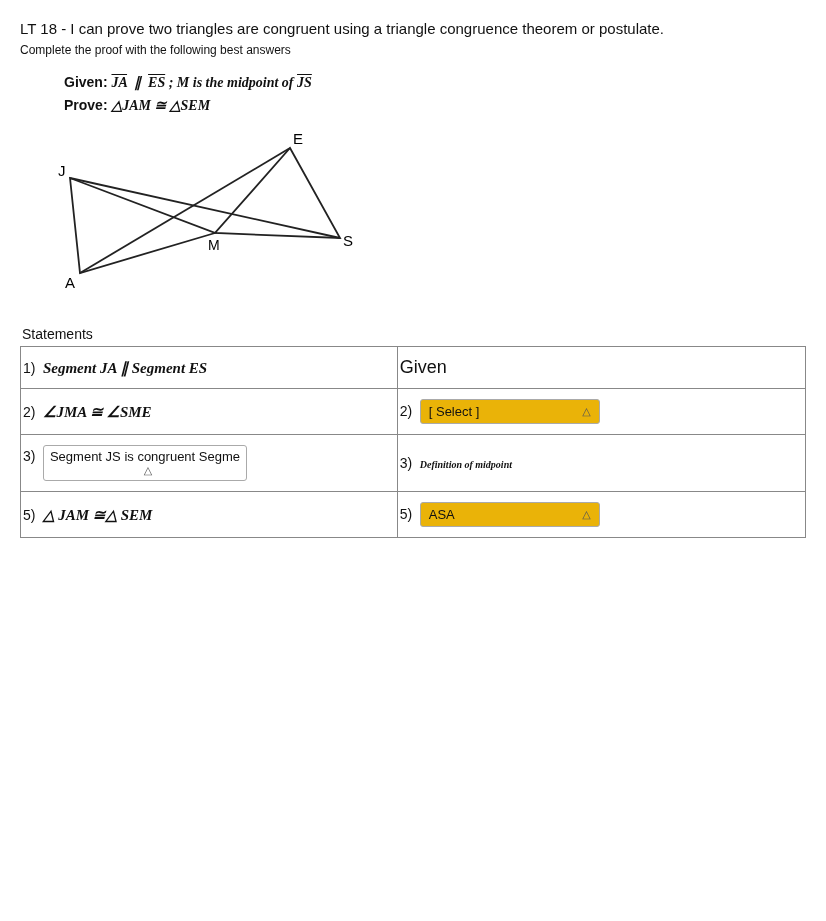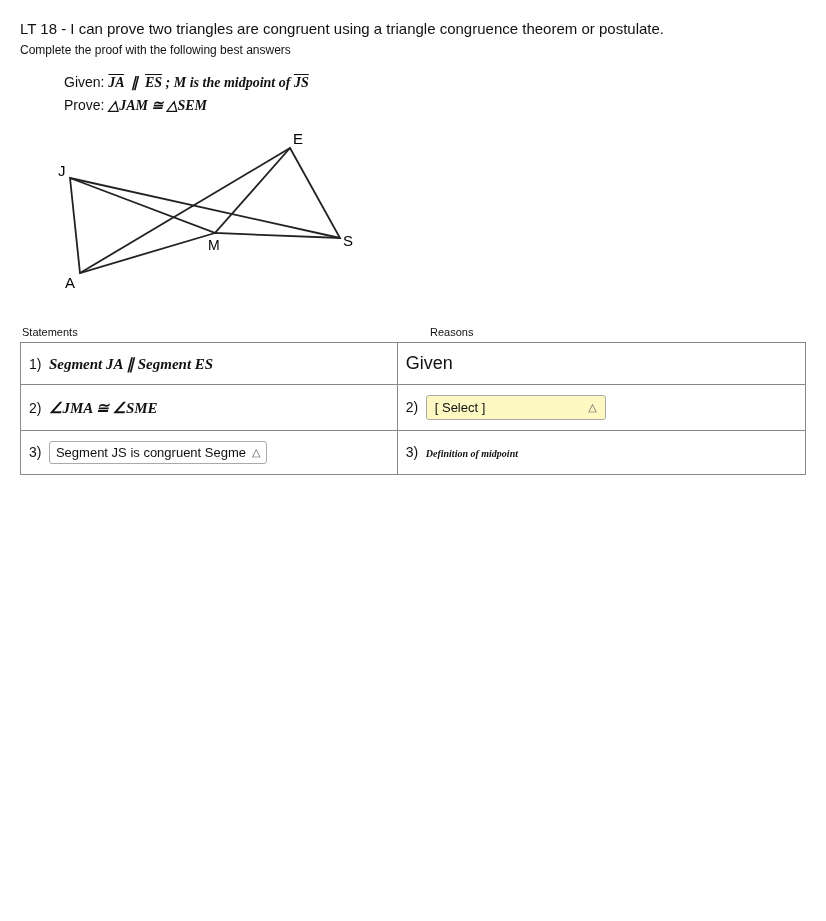--- a/index.html
+++ b/index.html
@@ -22,21 +22,21 @@
       margin-bottom: 14px;
       font-family: Arial, sans-serif;
     }
     .given-prove {
       margin-left: 44px;
       margin-bottom: 10px;
       font-size: 14px;
       line-height: 1.7;
     }
     .given-prove .label {
-      font-weight: normal;
+      font-weight: bold;
       font-family: Arial, sans-serif;
     }
     .given-prove .math {
       font-style: italic;
       font-weight: bold;
     }
     .overline {
       text-decoration: overline;
     }
     .diagram-area {
@@ -45,33 +45,33 @@
       margin: 10px auto 18px 30px;
       position: relative;
     }
     svg.diagram {
       width: 340px;
       height: 180px;
     }
     .columns-header {
       display: flex;
       margin-bottom: 4px;
-      font-size: 11px;
+      font-size: 14px;
       font-family: Arial, sans-serif;
     }
     .col-statements { width: 400px; padding-left: 2px; }
     .col-reasons { flex: 1; padding-left: 10px; }
     .proof-table {
       border: 1px solid #888;
       width: 100%;
       border-collapse: collapse;
     }
     .proof-table td {
       border: 1px solid #888;
-      padding: 10px 8px;
+      padding: 10px 2px;
       vertical-align: middle;
       font-size: 14px;
     }
     .proof-table td:first-child {
       width: 48%;
     }
     .proof-table td:last-child {
       width: 52%;
     }
     .stmt {
@@ -85,41 +85,42 @@
       font-size: 10px;
     }
     .select-dropdown {
       display: inline-flex;
       align-items: center;
       border: 1px solid #aaa;
       border-radius: 3px;
       padding: 4px 8px;
       font-size: 13px;
       font-family: Arial, sans-serif;
-      background: #fef9c3;
+      background: #eab308;
       cursor: pointer;
       min-width: 180px;
       justify-content: space-between;
     }
     .select-dropdown .chevron {
       margin-left: 8px;
       font-size: 11px;
       color: #555;
     }
     .stmt-dropdown {
       display: inline-flex;
       align-items: center;
       border: 1px solid #aaa;
       border-radius: 3px;
       padding: 3px 6px;
       font-size: 13px;
       font-family: Arial, sans-serif;
       background: #fff;
       cursor: pointer;
       max-width: 260px;
+      flex-direction: column;
     }
     .stmt-dropdown .chevron {
       margin-left: 6px;
       font-size: 11px;
       color: #555;
     }
     .row-num {
       font-style: normal;
       font-weight: normal;
       font-family: Arial, sans-serif;
@@ -174,23 +175,20 @@
     <text x="158" y="122" font-size="14" font-family="Arial">M</text>
     <text x="243" y="16" font-size="15" font-family="Arial">E</text>
     <text x="293" y="118" font-size="15" font-family="Arial">S</text>
   </svg>
 </div>
 
 <div class="columns-header">
   <div class="col-statements">
     <span>Statements</span>
   </div>
-  <div class="col-reasons">
-    <span>Reasons</span>
-  </div>
 </div>
 
 <table class="proof-table">
 
   <tbody>
       <tr>
     <td>
       <span class="row-num">1)</span>
       <span class="stmt">Segment JA ∥ Segment ES</span>
     </td>
@@ -221,14 +219,27 @@
         <span class="chevron">△</span>
       </span>
     </td>
     <td>
       <span class="row-num">3)</span>
       <span class="reason-text">Definition of midpoint</span>
     </td>
   </tr>
 
 
+  <tr>
+    <td>
+      <span class="row-num">5)</span>
+      <span class="stmt">△ JAM ≅△ SEM</span>
+    </td>
+    <td>
+      <span class="row-num">5)</span>
+      <span class="select-dropdown">
+        <span>ASA</span>
+        <span class="chevron">△</span>
+      </span>
+    </td>
+  </tr>
 </tbody>
   </table>
 
 </body></html>

